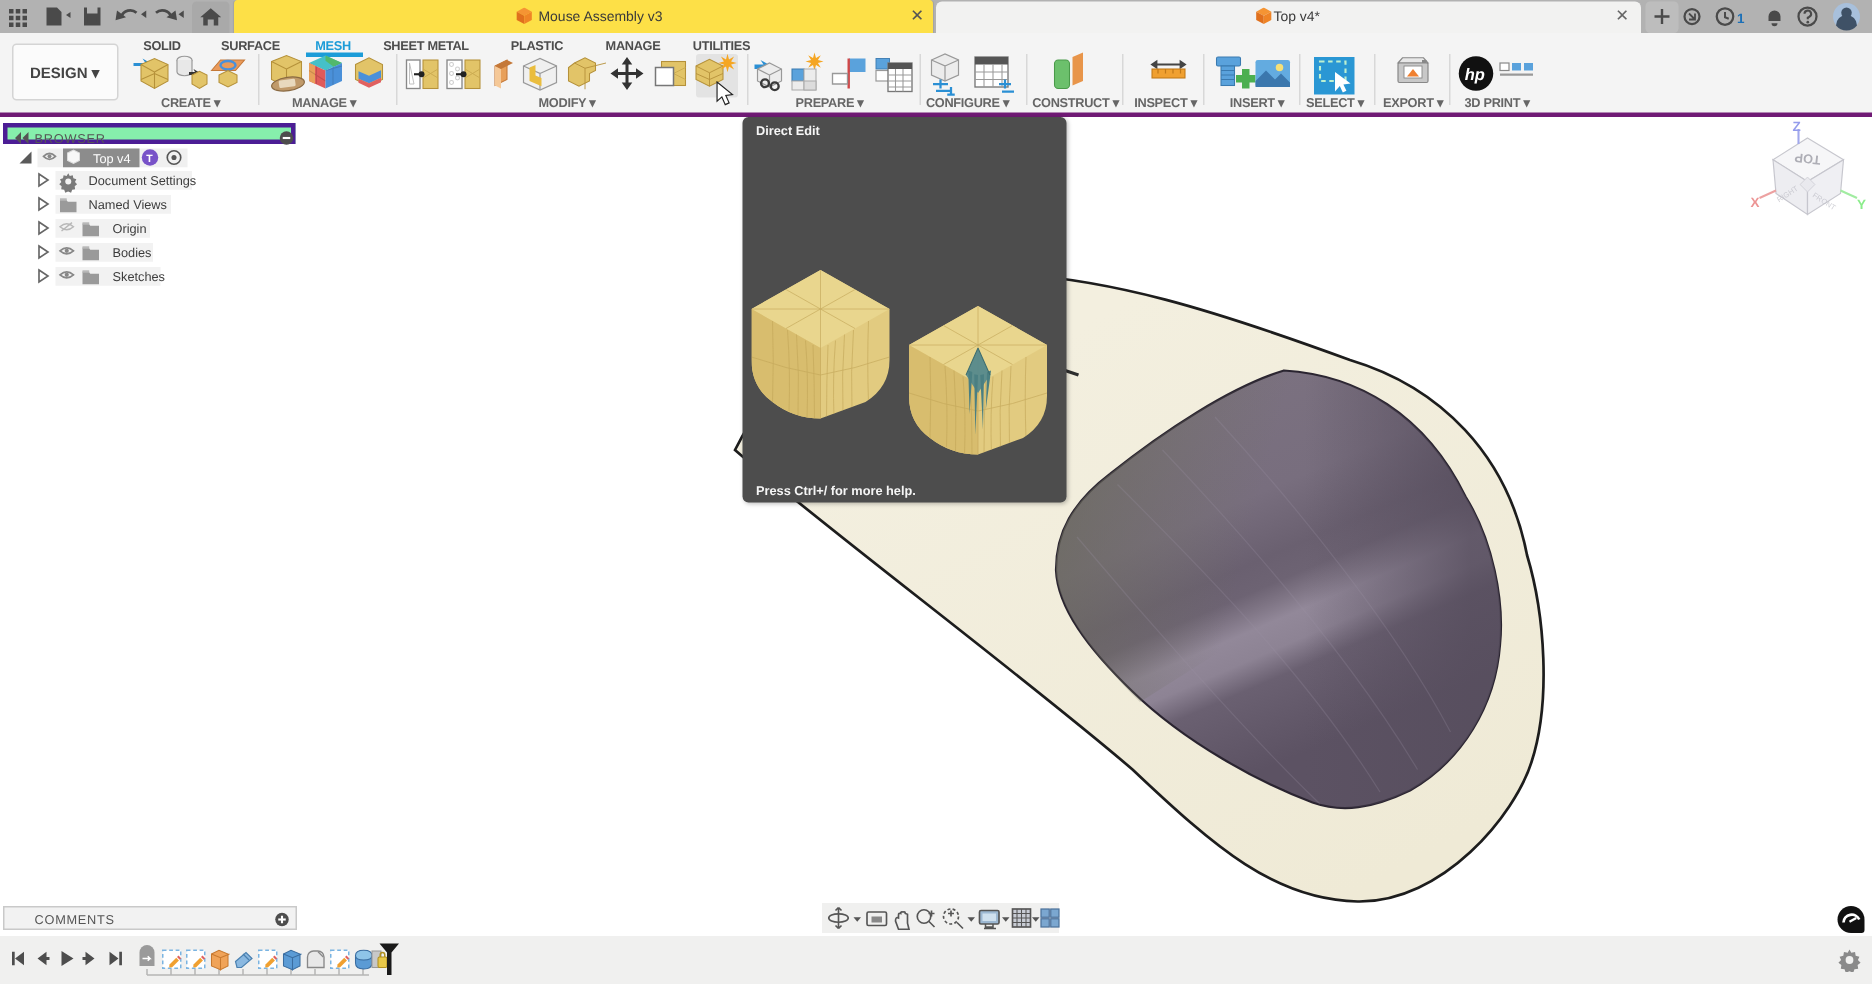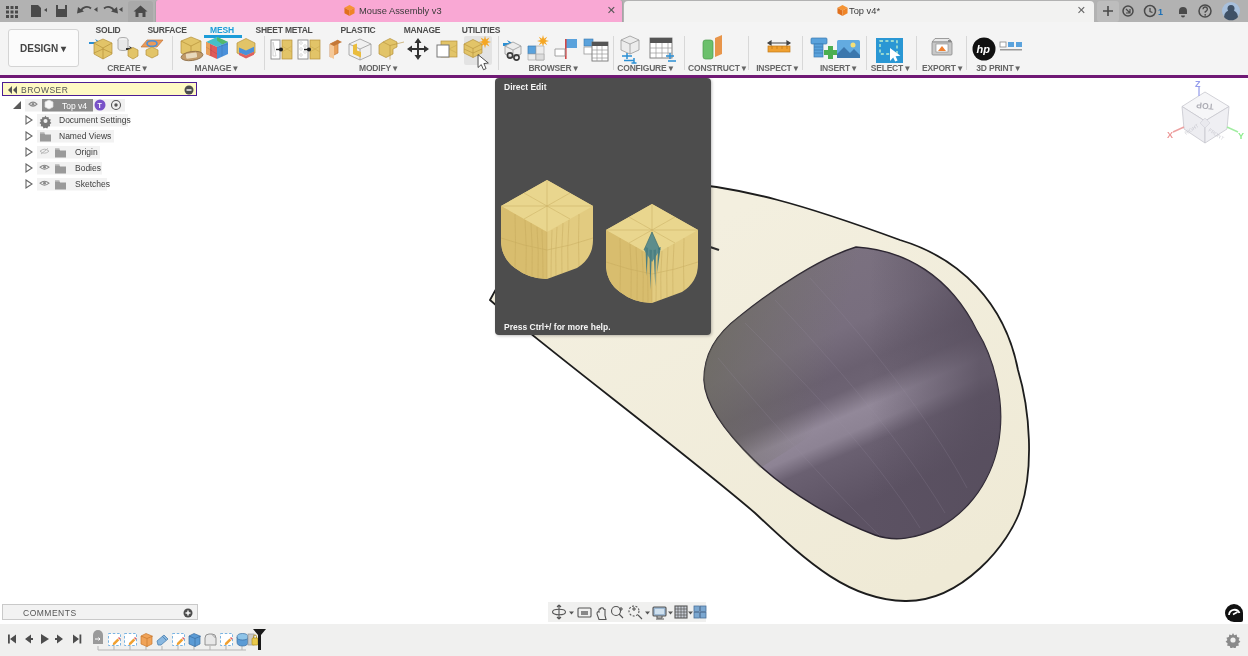--- a/index.html
+++ b/index.html
@@ -2,21 +2,21 @@
 <html><head>
 <meta charset="utf-8">
 <style>
 * { margin:0; padding:0; box-sizing:border-box; }
 html,body { width:1248px; height:656px; overflow:hidden; }
 body { font-family:"Liberation Sans", sans-serif; position:relative; background:#fff; }
 .abs { position:absolute; }
 
 
 #titlebar { position:absolute; left:0; top:0; width:1248px; height:22px; background:#b2b2b2; }
-#tab1 { position:absolute; left:155px; top:0; width:468px; height:22px; background:#f9a8d4; border-left:1px solid #a5a5a5; border-right:1px solid #a5a5a5; border-radius:3px 3px 0 0; }
+#tab1 { position:absolute; left:155px; top:0; width:468px; height:22px; background:#fde047; border-left:1px solid #a5a5a5; border-right:1px solid #a5a5a5; border-radius:3px 3px 0 0; }
 #tab1 .tlabel { position:absolute; left:203px; top:6px; font-size:9.3px; color:#3a3a3a; }
 #tab1 .tclose { position:absolute; right:6px; top:4px; font-size:11px; color:#555; }
 #tab2 { position:absolute; left:624px; top:1px; width:470px; height:21px; background:#f2f2f1; border-radius:4px 4px 0 0; }
 #tab2 .tlabel { position:absolute; left:225px; top:5px; font-size:9.3px; color:#3a3a3a; }
 #tab2 .tclose { position:absolute; right:8px; top:3px; font-size:11px; color:#666; }
 .cubeicon { position:absolute; width:11px; height:11px; top:5px; }
 #homebtn { position:absolute; left:128px; top:1px; width:25px; height:21px; background:#a9a9a9; border-radius:3px 3px 0 0; }
 
 
 #ribbon { position:absolute; left:0; top:22px; width:1248px; height:56px; background:#f4f4f4; border-bottom:3px solid #701a75; }
@@ -24,21 +24,21 @@
 .rtab.active { color:#1c9cd8; }
 #meshline { position:absolute; left:204px; top:13px; width:38px; height:3px; background:#1c9cd8; }
 #designbtn { position:absolute; left:8px; top:7px; width:71px; height:38px; background:#fbfbfb; border:1px solid #d4d4d4; border-radius:3px; }
 #designbtn span { position:absolute; left:11px; top:13px; font-size:10px; font-weight:bold; color:#444; }
 .glabel { position:absolute; top:41px; font-size:8.5px; font-weight:bold; color:#666; white-space:nowrap; transform:translateX(-50%); letter-spacing:-0.2px; }
 .gsep { position:absolute; top:14px; width:1px; height:34px; background:#d8d8d8; }
 .hoverbox { position:absolute; left:464px; top:14px; width:28px; height:29px; background:#e3e3e3; border-radius:2px; }
 
 
 #browser { position:absolute; left:0px; top:80px; width:210px; }
-#bheader { position:absolute; left:2px; top:2px; width:195px; height:14px; background:#fef9c3; border:1px solid #4c1d95;padding-left:28px; }
+#bheader { position:absolute; left:2px; top:2px; width:195px; height:14px; background:#86efac; border:3px solid #4c1d95;padding-left:28px; }
 #bheader .btitle { position:absolute; left:18px; top:2px; font-size:8.5px; color:#555; letter-spacing:0.5px; }
 
 
 #tooltip { position:absolute; left:447px; top:78px; width:216px; height:257px; background:#4d4d4d; border-radius:4px; box-shadow:1px 1px 3px rgba(0,0,0,0.25); color:#f5f5f5;margin-left:48px; }
 #tooltip .tt-title { position:absolute; left:9px; top:4px; font-size:8.5px; font-weight:bold; }
 #tooltip .tt-p1 { position:absolute; left:9px; top:19px; font-size:8.2px; font-weight:bold; line-height:10.4px; white-space:nowrap; letter-spacing:-0.05px; }
 #tooltip .tt-p2 { position:absolute; left:9px; top:50px; font-size:8.2px; font-weight:bold; line-height:10.4px; white-space:nowrap; letter-spacing:-0.05px; }
 #tooltip .tt-foot { position:absolute; left:9px; top:244px; font-size:8.5px; font-weight:bold; }
 
 
@@ -246,21 +246,21 @@
     <circle cx="984" cy="15" r="11.5" fill="#111"></circle>
     <text x="976.5" y="19" font-size="11" font-style="italic" font-weight="bold" fill="#fff" font-family="Liberation Sans">hp</text>
     <rect x="1000" y="8" width="6" height="5" fill="#fff" stroke="#888" stroke-width="0.8"></rect>
     <rect x="1008" y="8" width="6" height="5" fill="#5aa2dc"></rect>
     <rect x="1016" y="8" width="6" height="5" fill="#5aa2dc"></rect>
     <rect x="1000" y="15" width="22" height="1.5" fill="#999"></rect>
   </svg>
   <span class="glabel" style="left:127px">CREATE ▾</span>
   <span class="glabel" style="left:216px">MANAGE ▾</span>
   <span class="glabel" style="left:378px">MODIFY ▾</span>
-  <span class="glabel" style="left:553px">BROWSER ▾</span>
+  <span class="glabel" style="left:553px">PREPARE ▾</span>
   <span class="glabel" style="left:645px">CONFIGURE ▾</span>
   <span class="glabel" style="left:717px">CONSTRUCT ▾</span>
   <span class="glabel" style="left:777px">INSPECT ▾</span>
   <span class="glabel" style="left:838px">INSERT ▾</span>
   <span class="glabel" style="left:890px">SELECT ▾</span>
   <span class="glabel" style="left:942px">EXPORT ▾</span>
   <span class="glabel" style="left:998px">3D PRINT ▾</span>
   <div class="gsep" style="left:172px"></div>
   <div class="gsep" style="left:264px"></div>
   <div class="gsep" style="left:498px"></div>

